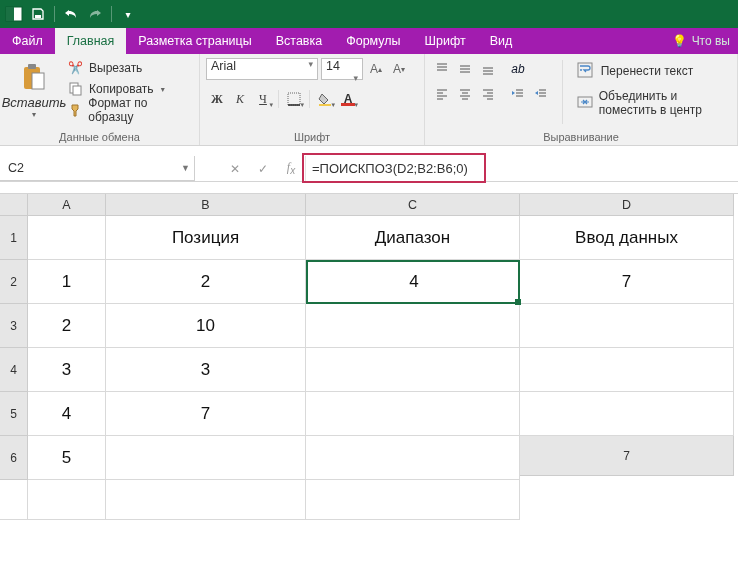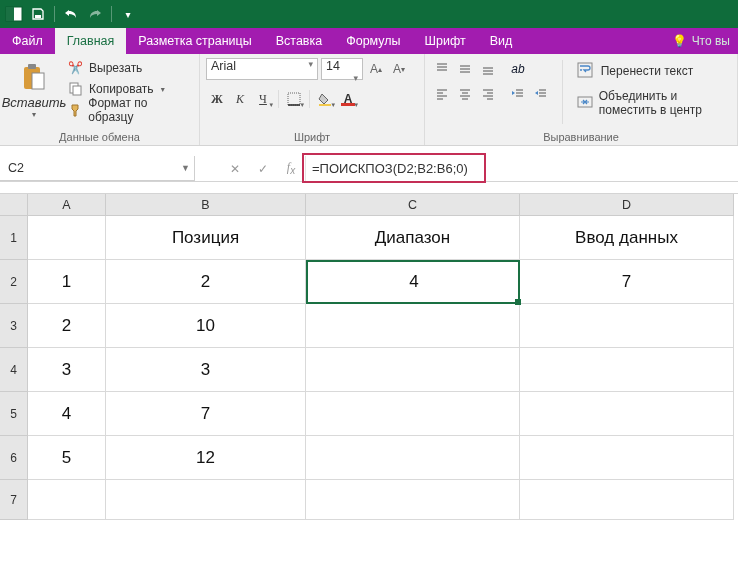--- a/index.html
+++ b/index.html
@@ -373,21 +373,20 @@
   <div class="cell r4"></div>
 
   <div class="rowh r5">5</div>
   <div class="cell r5 num">4</div>
   <div class="cell r5 num">7</div>
   <div class="cell r5"></div>
   <div class="cell r5"></div>
 
   <div class="rowh r6">6</div>
   <div class="cell r6 num">5</div>
-  <div class="cell r6 num">12</div>
   <div class="cell r6"></div>
   <div class="cell r6"></div>
 
   <div class="rowh r7">7</div>
   <div class="cell r7"></div>
   <div class="cell r7"></div>
   <div class="cell r7"></div>
   <div class="cell r7"></div>
 </div>
 

